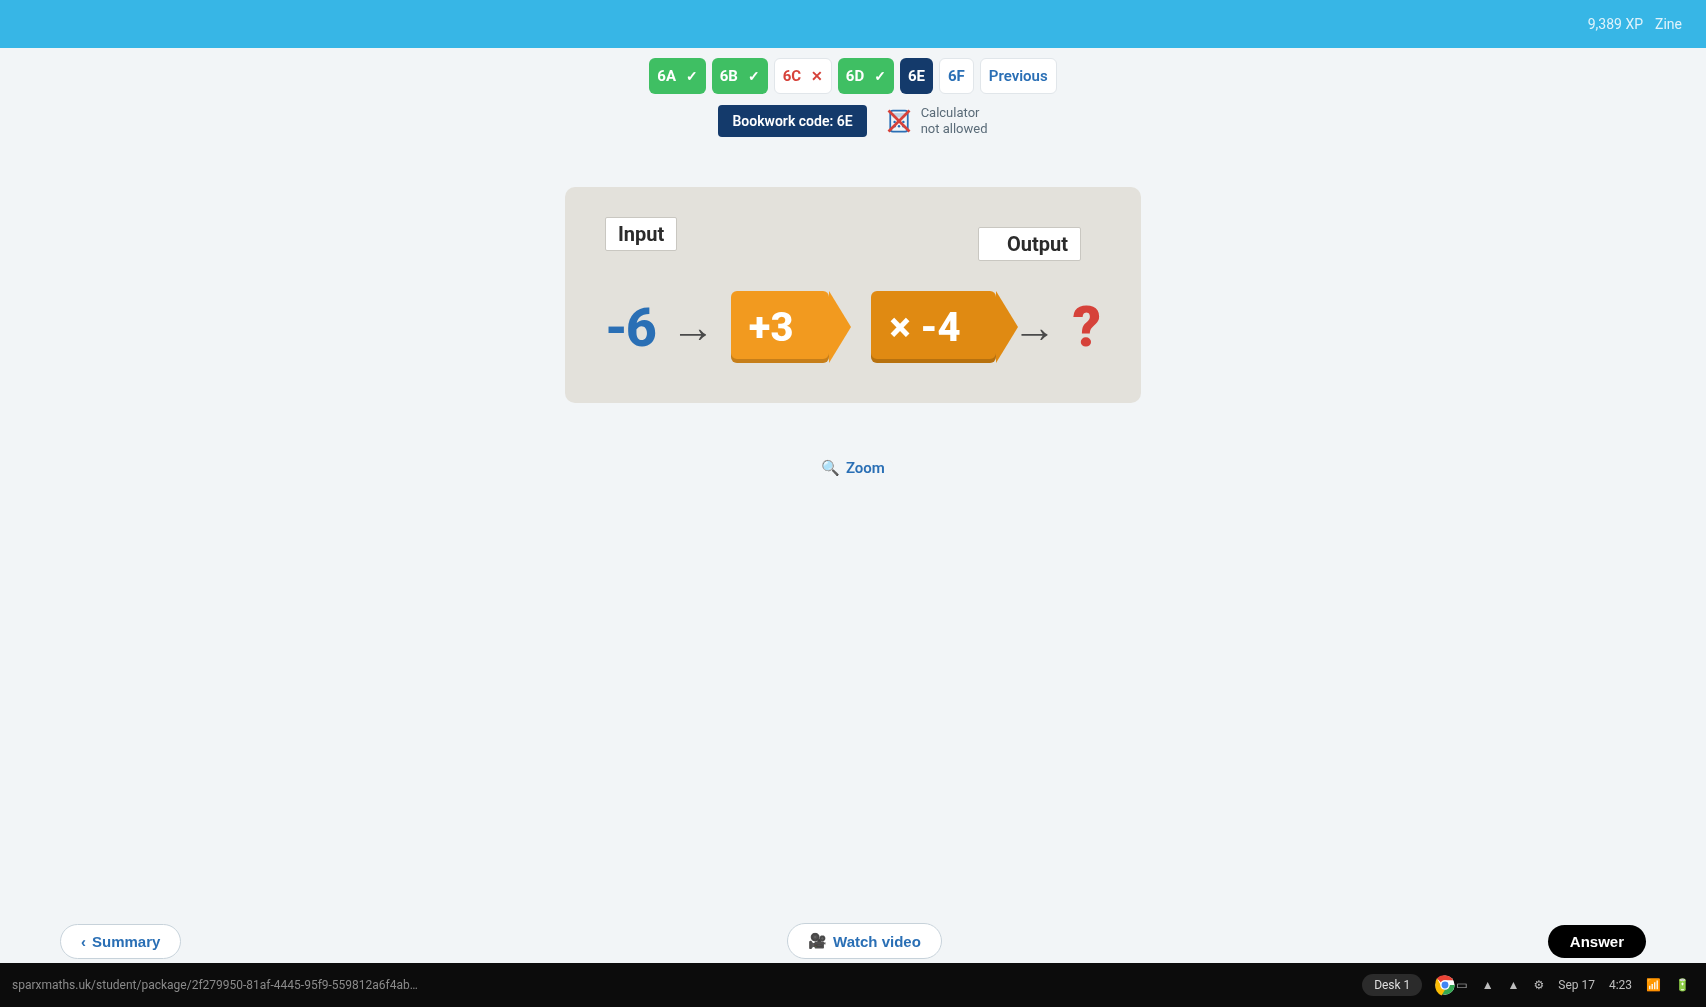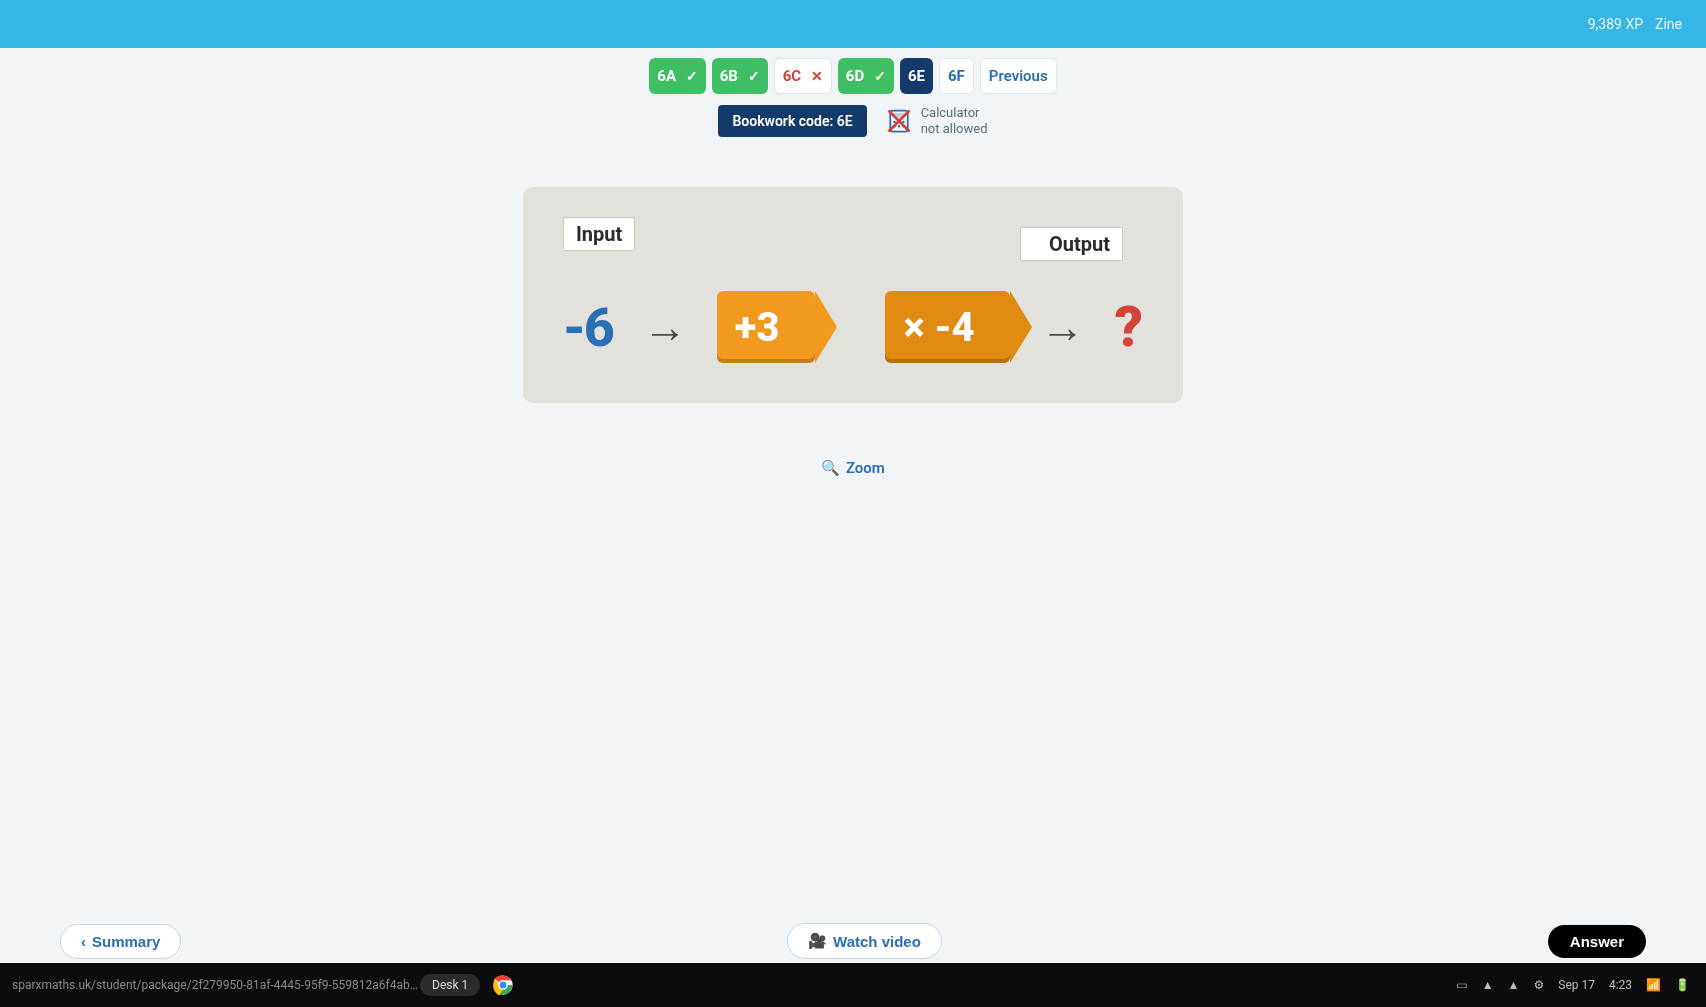--- a/index.html
+++ b/index.html
@@ -88,21 +88,21 @@
     text-align: center;
     font-size: 30px;
     color: #1e2a33;
     line-height: 1.45;
     font-weight: 400;
   }
   .prompt .minus { font-family: Georgia, serif; }
 
   
   .panel {
-    width: 660px;
+    width: 576px;
     margin: 50px auto 0;
     background: #e3e1db;
     border-radius: 10px;
     padding: 30px 40px 40px;
     position: relative;
   }
   .tag {
     display:inline-block;
     background:#fff;
     border:1px solid #c9c7c1;
@@ -227,21 +227,21 @@
     padding-left: 12px;
     color:#8a8a8a;
     white-space:nowrap;
     overflow:hidden;
     text-overflow:ellipsis;
     max-width: 420px;
   }
   .osbar .center {
     flex:1;
     display:flex;
-    justify-content:flex-start;
+    justify-content:flex-end;
     align-items:center;
     gap:12px;
   }
   .osbar .deskpill {
     background:#2b2b2b;
     color:#ddd;
     border-radius:999px;
     padding: 4px 12px;
     font-size:12px;
   }

